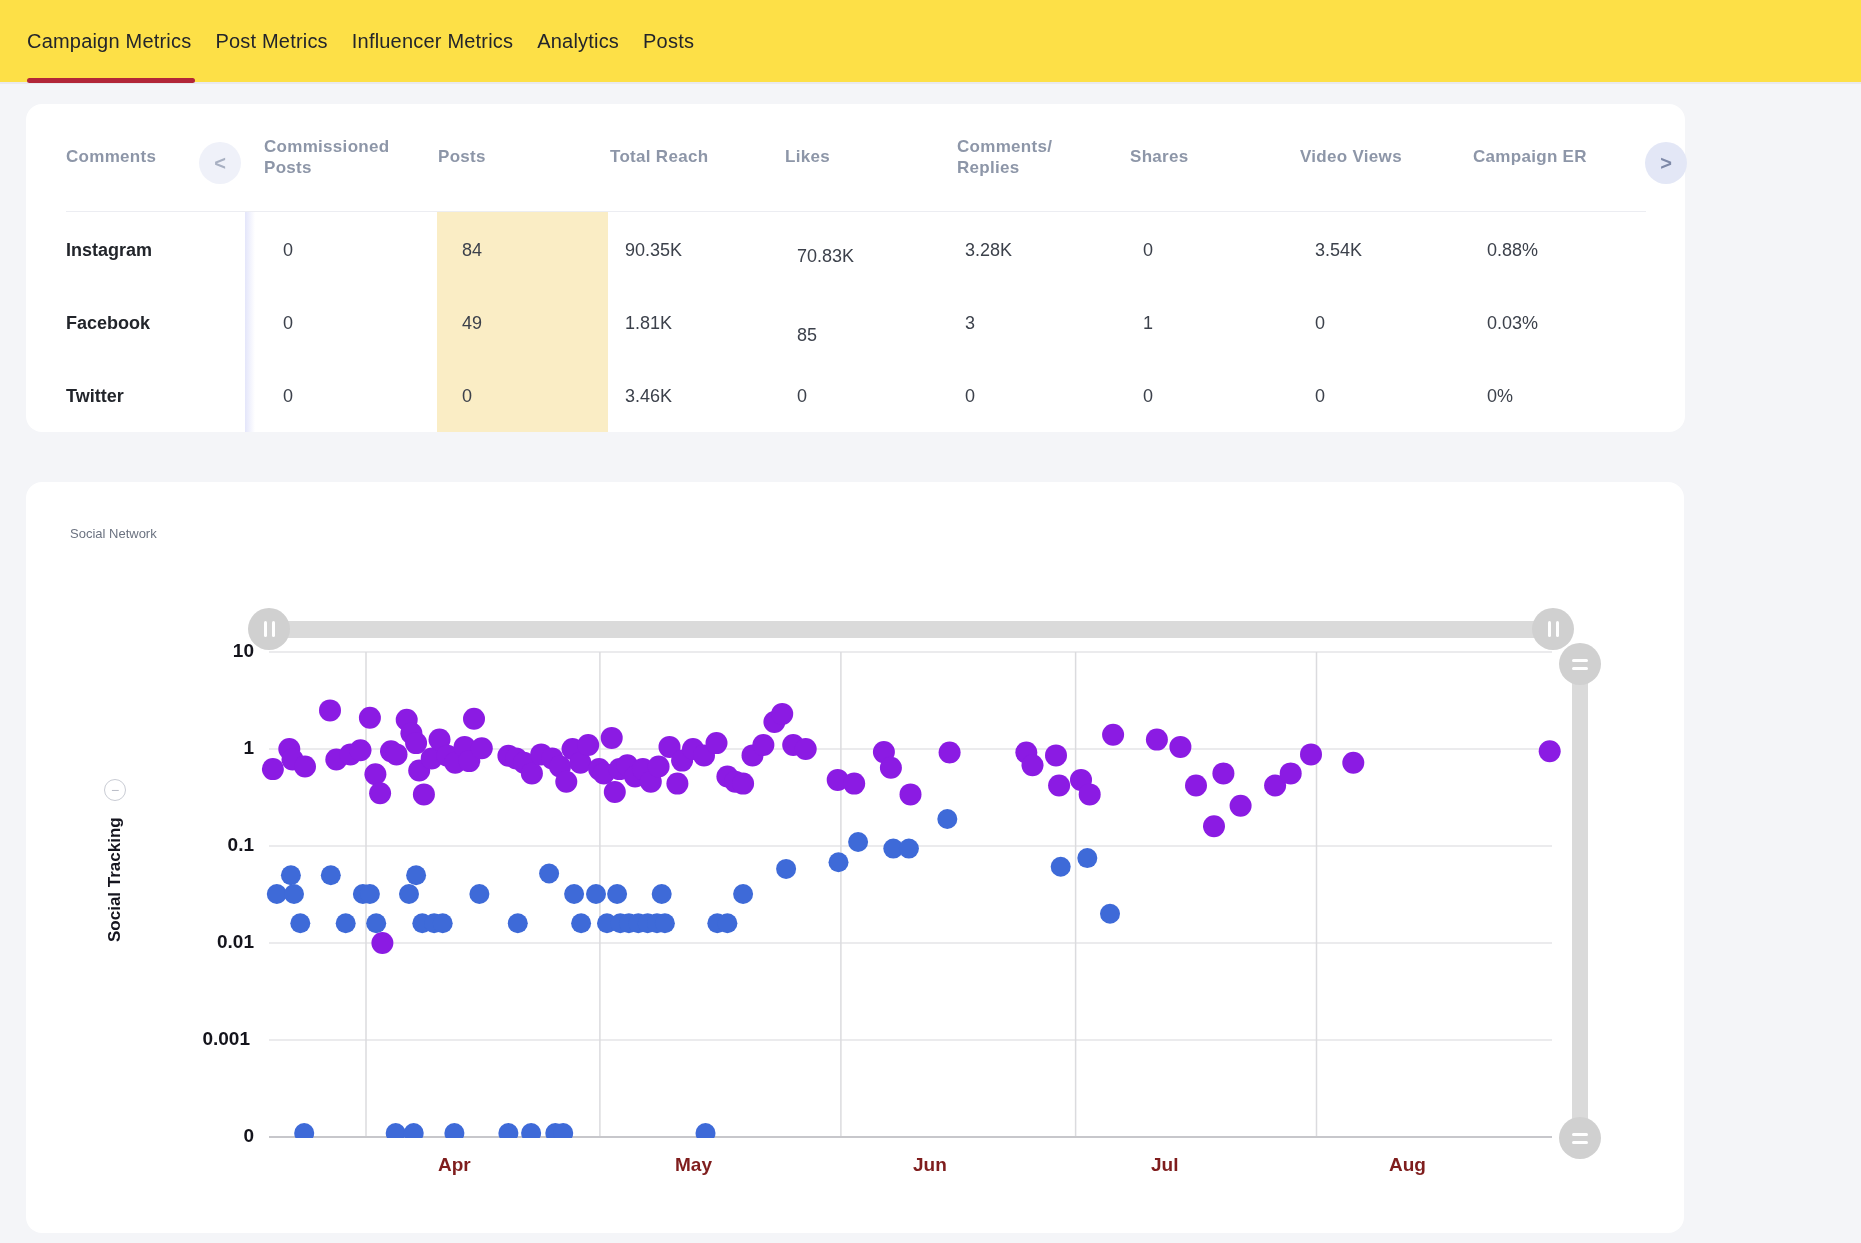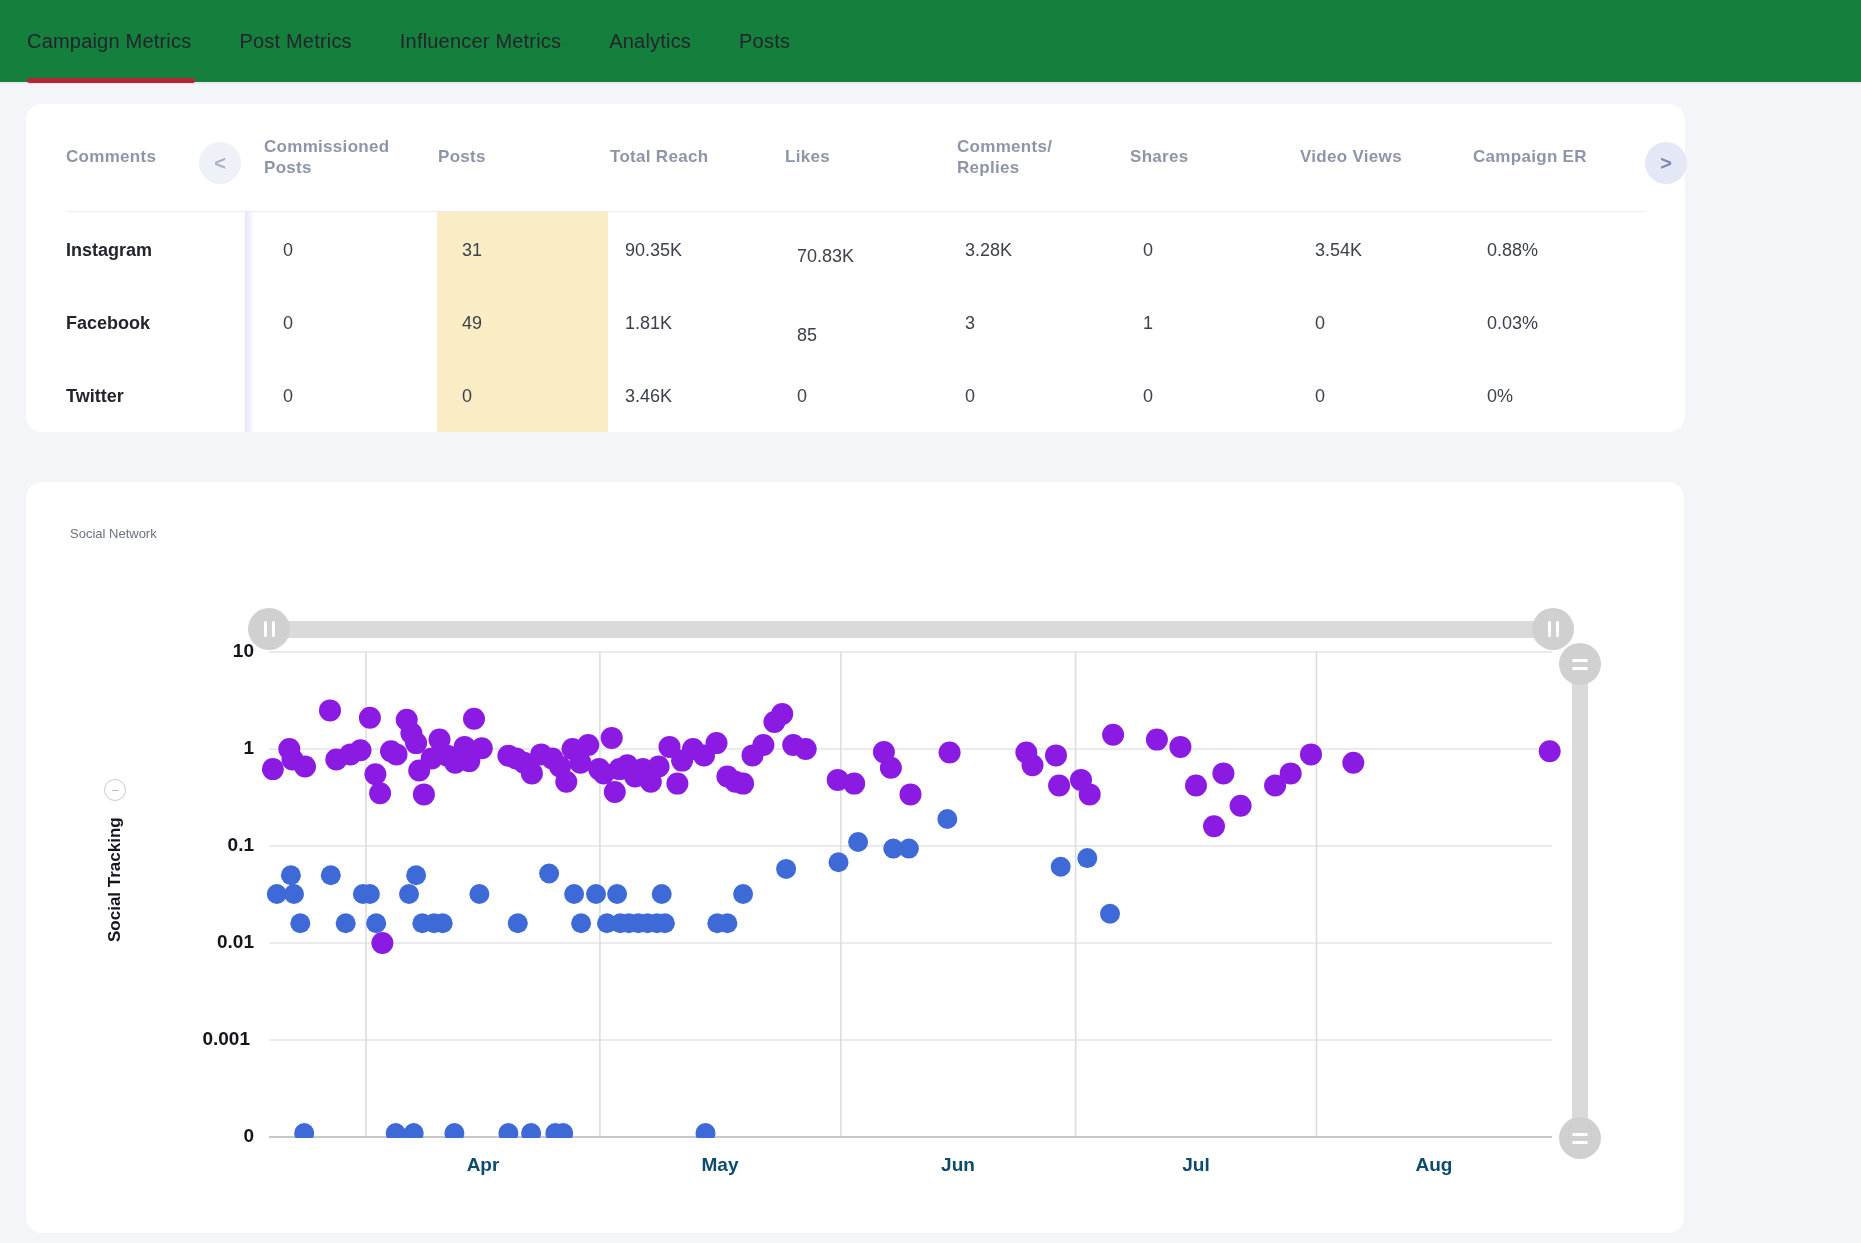--- a/index.html
+++ b/index.html
@@ -1,21 +1,21 @@
 <!DOCTYPE html>
 <html><head>
 <meta charset="utf-8">
 <style>
   * { margin:0; padding:0; box-sizing:border-box; }
   html,body { width:1861px; height:1243px; overflow:hidden; background:#F4F5F8;
     font-family:"Liberation Sans", sans-serif; }
 
   
-  .tabs-bar { position:absolute; left:0; top:0; width:1861px; height:84px; background:#15803d;
-    border-bottom:2px solid #E9E9EE; display:flex; align-items:center; padding-left:27px; gap:48px; }
+  .tabs-bar { position:absolute; left:0; top:0; width:1861px; height:84px; background:#fde047;
+    border-bottom:2px solid #E9E9EE; display:flex; align-items:center; padding-left:27px; gap:24px; }
   .tab { position:relative; height:84px; display:flex; align-items:center; font-size:20px;
     font-weight:500; color:#23252B; letter-spacing:0.2px; cursor:pointer; }
   .tab.active::after { content:""; position:absolute; left:0; right:-4px; bottom:0; height:5px;
     background:#B22638; border-radius:3px; }
 
   
   .panel { position:absolute; background:#FFFFFF; border-radius:16px; }
   .metrics-panel { left:26px; top:104px; width:1659px; height:328px; }
   .chart-panel   { left:26px; top:482px; width:1658px; height:751px; }
 
@@ -46,22 +46,22 @@
   .slider-track-v { position:absolute; left:1546px; top:179px; width:16px; height:477px;
     background:#DADADA; border-radius:8px; }
   .handle { position:absolute; width:42px; height:42px; border-radius:50%; background:#D0D0D0;
     display:flex; align-items:center; justify-content:center; gap:5px; cursor:grab; z-index:5; }
   .handle .bar-v { width:3px; height:16px; background:#FFFFFF; border-radius:2px; }
   .handle .bars-h { display:flex; flex-direction:column; gap:5px; }
   .handle .bar-h { width:16px; height:3px; background:#FFFFFF; border-radius:2px; }
 
   .y-tick { position:absolute; width:110px; text-align:right; font-size:19px; font-weight:600;
     color:#14141C; }
-  .x-tick { position:absolute; width:90px; text-align:center; font-size:19px; font-weight:600;
-    color:#0c4a6e; }
+  .x-tick { position:absolute; width:90px; text-align:left; font-size:19px; font-weight:600;
+    color:#7f1d1d; }
   .y-axis-title { position:absolute; left:52px; top:413px; transform:rotate(-90deg);
     transform-origin:center; font-size:17px; font-weight:700; color:#15151F; white-space:nowrap; width:74px; text-align:center;}
   .collapse-circle { position:absolute; left:78px; top:297px; width:22px; height:22px;
     border:1px solid #C9CCD4; border-radius:50%; color:#B8BCC6; font-size:14px; line-height:20px;
     text-align:center; cursor:pointer; background:#fff; }
   #chart-svg { position:absolute; left:0; top:0; }
 </style>
 </head>
 <body>
 
@@ -90,21 +90,21 @@
   <div class="th" style="left:1104px;">Shares</div>
   <div class="th" style="left:1274px;">Video Views</div>
   <div class="th" style="left:1447px;">Campaign ER</div>
   <div class="nav-circle nav-next">
       <span>&gt;</span>
     </div>
 
   <div>
     <div class="td network" style="left:40px;  top:131px;">Instagram</div>
     <div class="td" style="left:257px;  top:131px;">0</div>
-    <div class="td" style="left:436px;  top:131px;">31</div>
+    <div class="td" style="left:436px;  top:131px;">84</div>
     <div class="td" style="left:599px;  top:131px;">90.35K</div>
     <div class="td" style="left:771px;  top:131px;margin-top:6px;">70.83K</div>
     <div class="td" style="left:939px;  top:131px;">3.28K</div>
     <div class="td" style="left:1117px; top:131px;">0</div>
     <div class="td" style="left:1289px; top:131px;">3.54K</div>
     <div class="td" style="left:1461px; top:131px;">0.88%</div>
   </div>
 
   <div>
     <div class="td network" style="left:40px;  top:204px;">Facebook</div>

